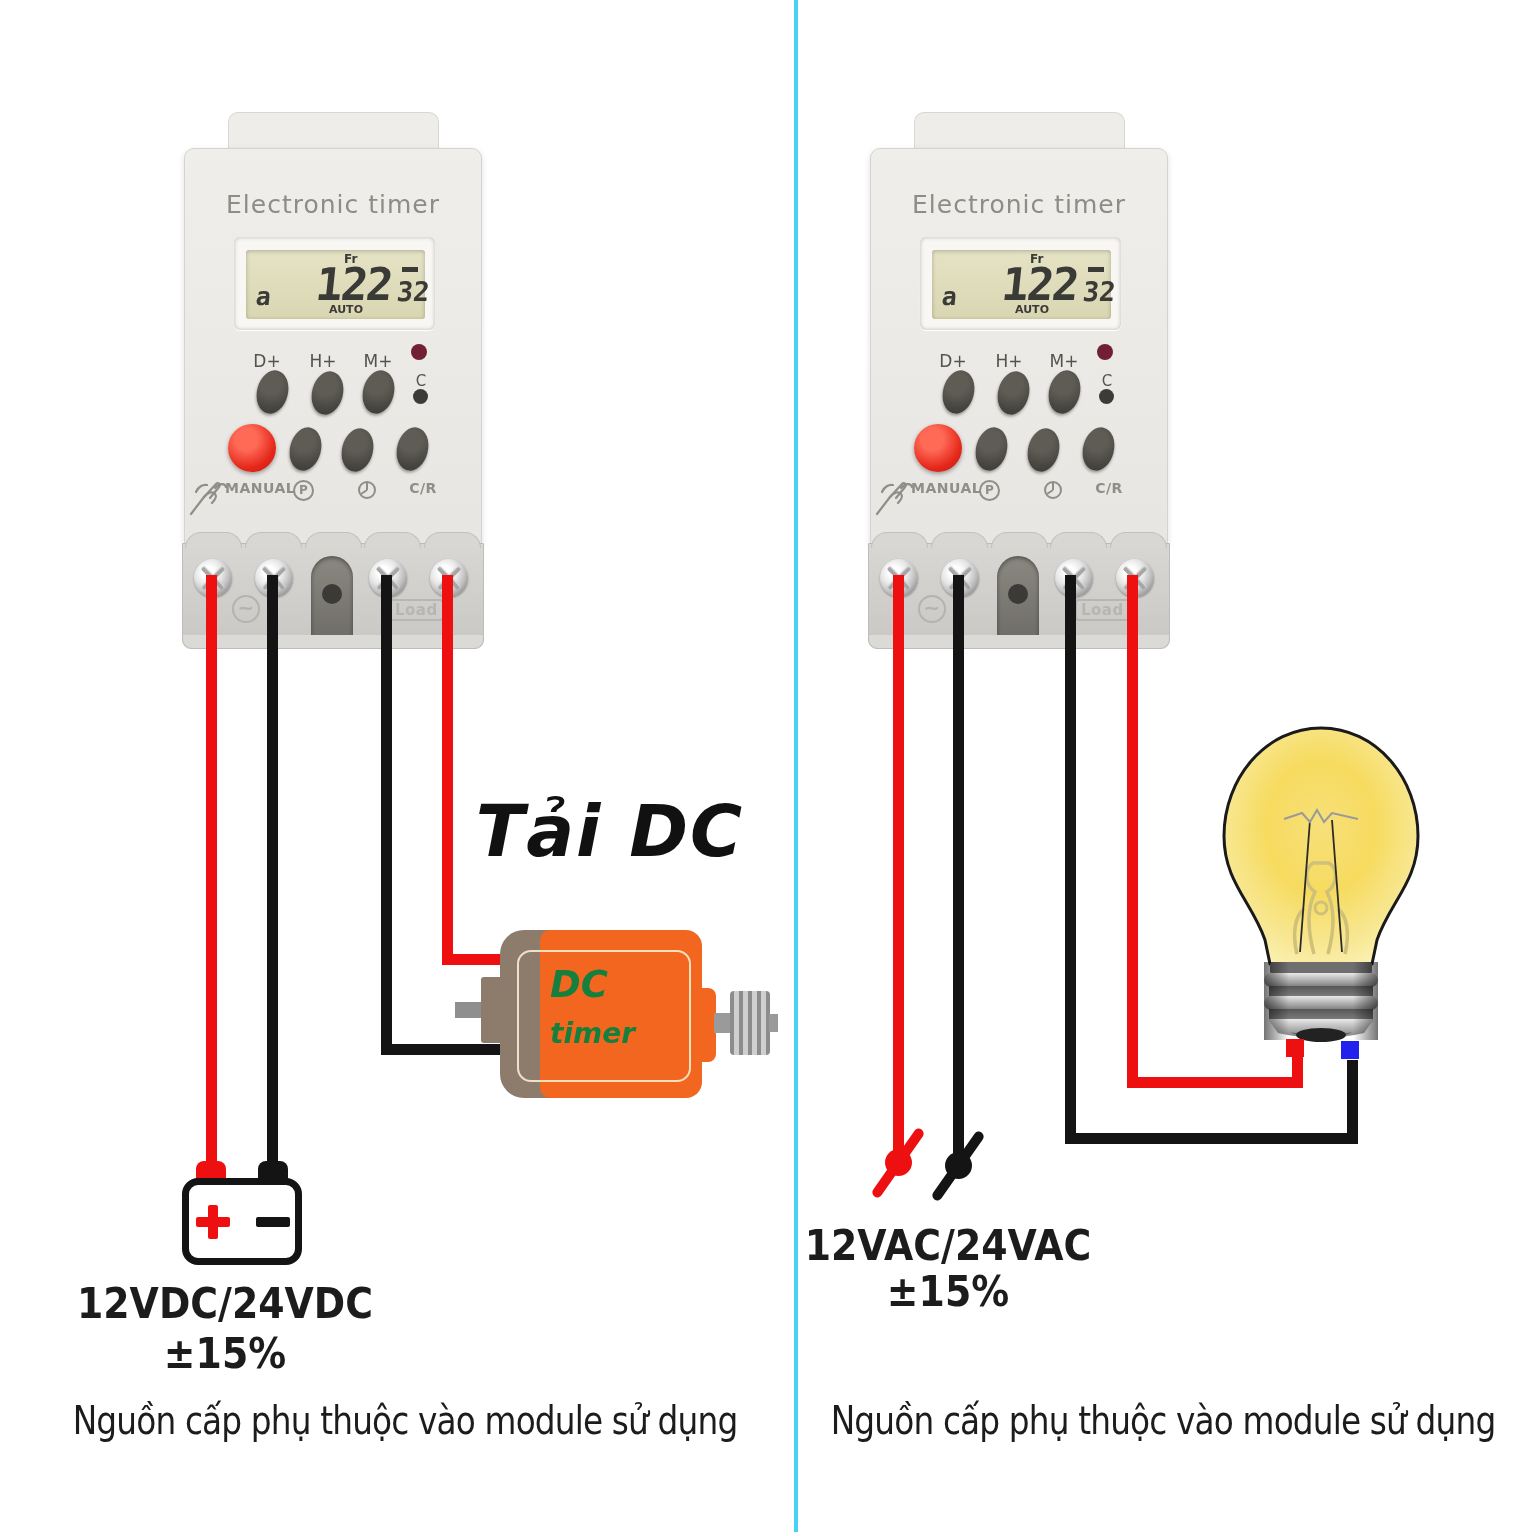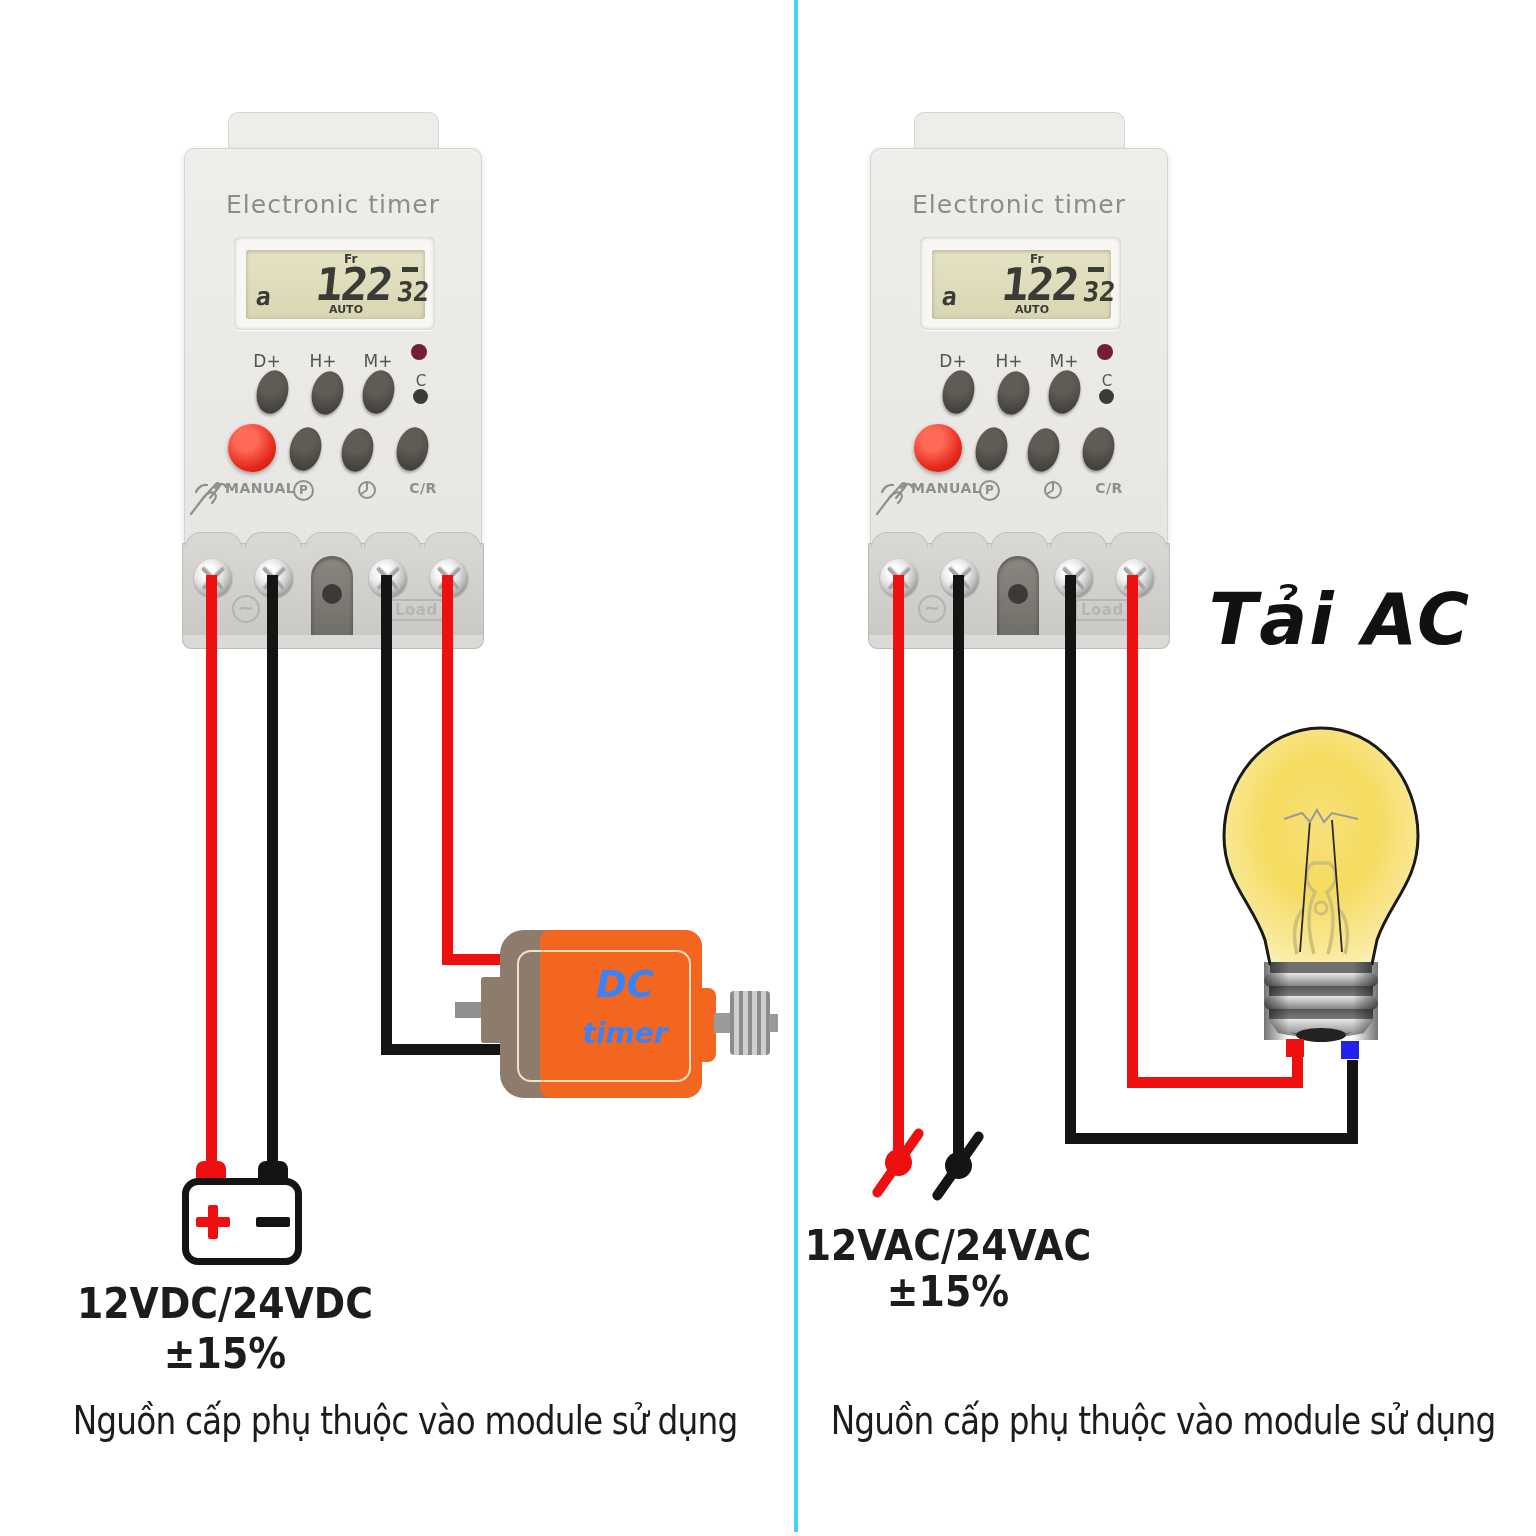--- a/index.html
+++ b/index.html
@@ -71,21 +71,21 @@
   .sq{position:absolute;width:18px;height:18px;z-index:6;}
 
   
   .bat-body{position:absolute;left:182px;top:1178px;width:120px;height:87px;background:#fff;border:7px solid #141414;border-radius:16px;z-index:6;box-sizing:border-box;}
   .bat-cap{position:absolute;top:1161px;width:30px;height:22px;border-radius:8px 8px 2px 2px;z-index:6;}
   .bar{position:absolute;z-index:7;border-radius:2px;}
 
   
   .motor{position:absolute;left:455px;top:925px;width:330px;height:180px;z-index:7;}
   .motor .part{position:absolute;}
-  .m-txt{position:absolute;left:95px;width:150px;text-align:center;color:#3b82f6;font-weight:bold;font-style:italic;z-index:3;}
+  .m-txt{position:absolute;left:95px;width:150px;color:#15803d;font-weight:bold;font-style:italic;z-index:3;}
 
   
   .load-title{position:absolute;width:360px;text-align:center;font-size:71px;font-weight:bold;font-style:italic;
               color:#111;letter-spacing:2px;z-index:6;white-space:nowrap;}
   .supply{position:absolute;width:400px;text-align:center;font-size:43px;font-weight:bold;color:#1c1c1c;
           transform:scaleX(.88);white-space:nowrap;z-index:6;}
   .caption{position:absolute;width:900px;text-align:center;font-size:39px;color:#1c1c1c;letter-spacing:-1px;
            transform:scaleX(.84);white-space:nowrap;z-index:3;}
 </style>
 </head>
@@ -241,20 +241,21 @@
     <div class="part" style="left:85px;top:5px;width:162px;height:168px;background:var(--motor-orange,#f2661f);border-radius:10px 16px 16px 10px"></div>
     <div class="part" style="left:62px;top:25px;width:170px;height:128px;border:2px solid rgba(252,244,216,.85);border-radius:14px"></div>
     <div class="m-txt" style="top:38px;font-size:37px">DC</div>
     <div class="m-txt" style="top:92px;font-size:28px">timer</div>
     <div class="part" style="left:245px;top:63px;width:16px;height:74px;background:var(--motor-orange,#f2661f);border-radius:0 8px 8px 0"></div>
     <div class="part" style="left:259px;top:88px;width:18px;height:20px;background:#9a9a9a"></div>
     <div class="part" style="left:275px;top:66px;width:40px;height:64px;background:repeating-linear-gradient(90deg,#8c8c8c 0 4px,#cfcfcf 4px 9px);border-radius:4px"></div>
     <div class="part" style="left:314px;top:89px;width:9px;height:18px;background:#9a9a9a"></div>
   </div>
 
+  <div class="load-title" style="left:430px;top:790px">Tải DC</div>
   <div class="supply" style="left:25px;top:1278px">12VDC/24VDC</div>
   <div class="supply" style="left:25px;top:1328px">±15%</div>
   <div class="caption" style="left:-45px;top:1398px">Nguồn cấp phụ thuộc vào module sử dụng</div>
 
   <div class="w red" style="left:893px;top:575px;width:11px;height:575px"></div>
   <div class="w blk" style="left:953px;top:575px;width:11px;height:578px"></div>
   <div class="w blk" style="left:1065px;top:575px;width:11px;height:569px"></div>
   <div class="w blk" style="left:1065px;top:1133px;width:293px;height:11px"></div>
   <div class="w blk" style="left:1347px;top:1060px;width:11px;height:84px"></div>
   <div class="w red" style="left:1127px;top:575px;width:11px;height:513px"></div>
@@ -306,18 +307,17 @@
       <rect x="57" y="284" width="104" height="11" fill="url(#grooveG)"></rect>
       <rect x="52" y="294" width="114" height="14" rx="7" fill="url(#ridgeG)"></rect>
       <rect x="57" y="307" width="104" height="11" fill="url(#grooveG)"></rect>
       <path d="M56,317 L162,317 L152,331 Q109,341 66,331 Z" fill="url(#ridgeG)"></path>
       <path d="M78,330 Q109,344 140,330 Q109,340 78,330 Z" fill="#1c1c1c"></path>
       <ellipse cx="109" cy="333" rx="25" ry="7" fill="#222"></ellipse>
       <rect x="52" y="260" width="114" height="78" fill="url(#sideShade)"></rect>
     </g>
   </svg>
 
-  <div class="load-title" style="left:1160px;top:578px">Tải AC</div>
   <div class="supply" style="left:748px;top:1220px">12VAC/24VAC</div>
   <div class="supply" style="left:748px;top:1266px">±15%</div>
   <div class="caption" style="left:713px;top:1398px">Nguồn cấp phụ thuộc vào module sử dụng</div>
 
 </div>
 
 </body></html>

